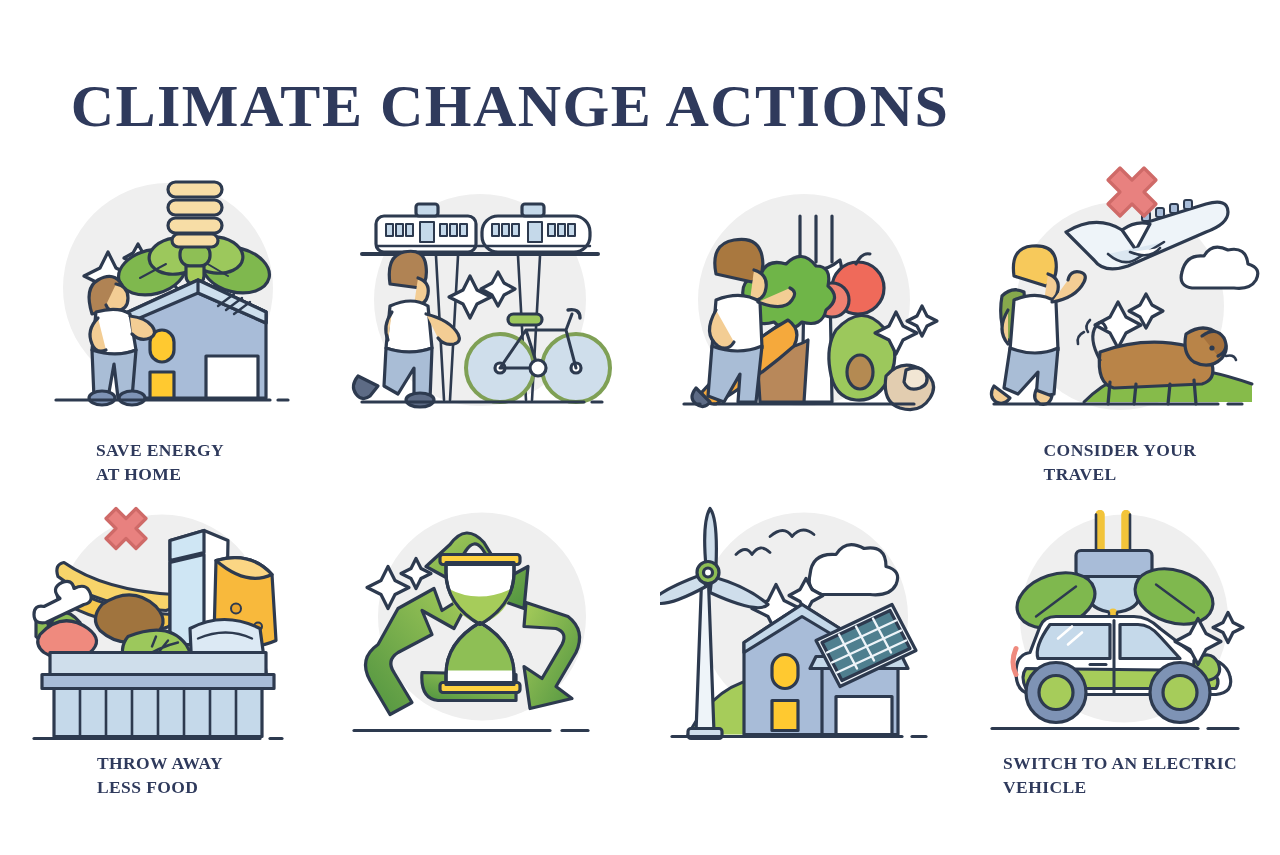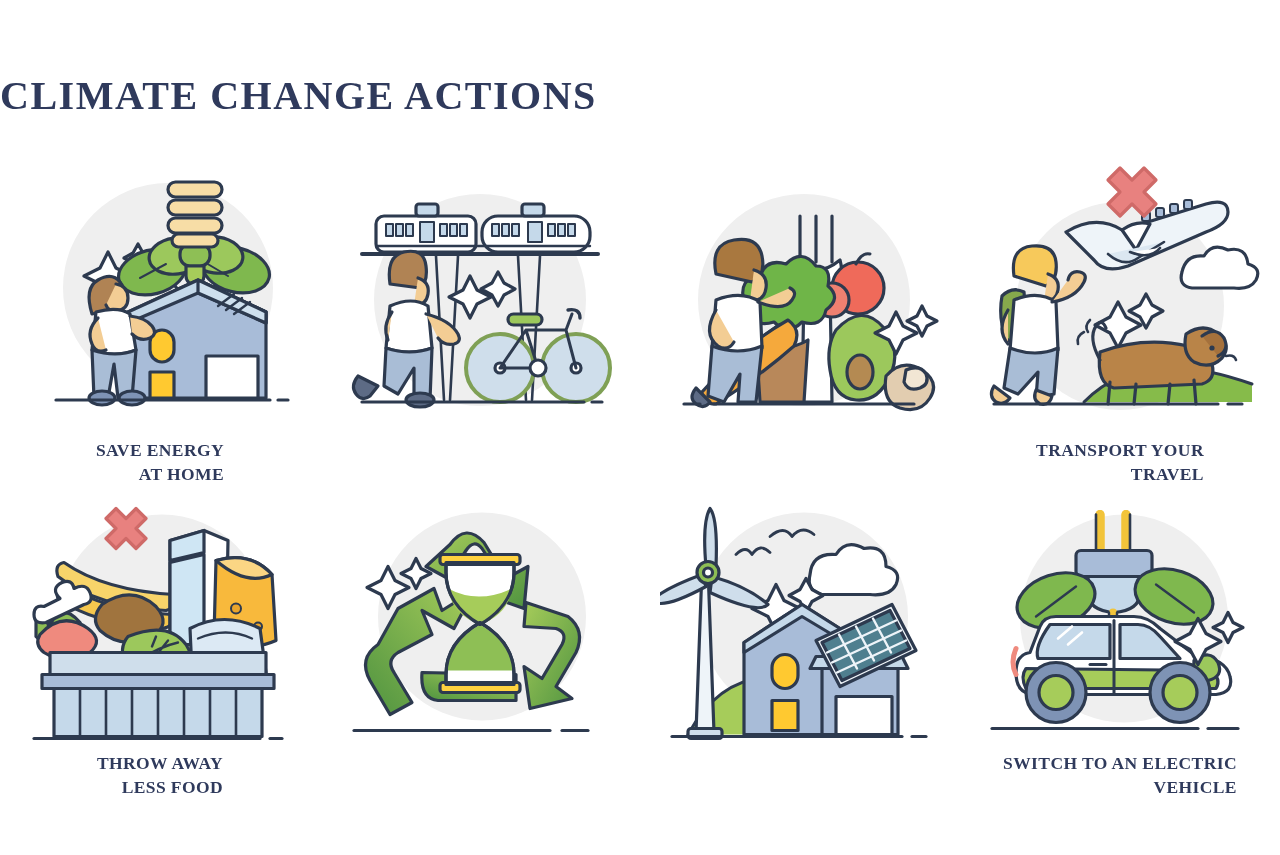--- a/index.html
+++ b/index.html
@@ -6,45 +6,45 @@
   body{
     width:1280px;height:855px;
     background:#ffffff;
     font-family:"Liberation Serif", serif;
     overflow:hidden;
   }
   .page{position:relative;width:1280px;height:855px;}
 
   .title{
     position:absolute;top:72px;left:0;width:1020px;
-    text-align:left;
+    text-align:center;
     font-family:"Liberation Serif", serif;
     font-weight:bold;
-    font-size:40px;
+    font-size:60px;
     letter-spacing:1.5px;
     color:#2f3a5c;
     white-space:nowrap;
   }
 
   .grid{
     position:absolute;top:160px;left:0;width:1280px;
   }
   .row{display:flex;width:1280px;}
   .cell{
     width:320px;
     display:flex;flex-direction:column;align-items:center;
   }
   .art{
     position:relative;
     width:280px;height:275px;
   }
   .art svg{display:block;width:280px;height:275px;}
   .caption{
     margin-top:4px;
-    text-align:right;
+    text-align:left;
     font-family:"Liberation Serif", serif;
     font-weight:bold;
     font-size:17.5px;
     line-height:1.35;
     letter-spacing:.4px;
     color:#2f3a5c;
     white-space:pre-line;
   }
   .row2 .art{height:262px;}
 </style>
@@ -265,21 +265,21 @@
               <path d="M246 196 q8 -2 10 4" stroke-width="2.6"></path>
               <path d="M120 200 q-12 -22 -4 -34 q6 -8 10 2" stroke-width="3.2"></path>
               <path d="M110 160 q-6 6 -2 12 M104 172 q-8 4 -6 12" stroke-width="2.6"></path>
               <path d="M130 222 l-2 22 M156 224 l-2 20 M190 224 l-2 20 M214 220 l2 24" stroke-width="3.2"></path>
 
               <path d="M14 244 H238" stroke-width="3.2"></path>
               <path d="M248 244 H262" stroke-width="3.2"></path>
             </g>
           </svg>
         </div>
-        <div class="caption">TRANSPORT YOUR
+        <div class="caption">CONSIDER YOUR
 TRAVEL</div>
       </div>
     </div>
 
     <div class="row row2">
 
       <div class="cell">
         <div class="art">
           <svg viewBox="0 0 280 262" xmlns="http://www.w3.org/2000/svg">
             <g fill="none" stroke="#2d3a4f" stroke-width="3.2" stroke-linecap="round" stroke-linejoin="round">

